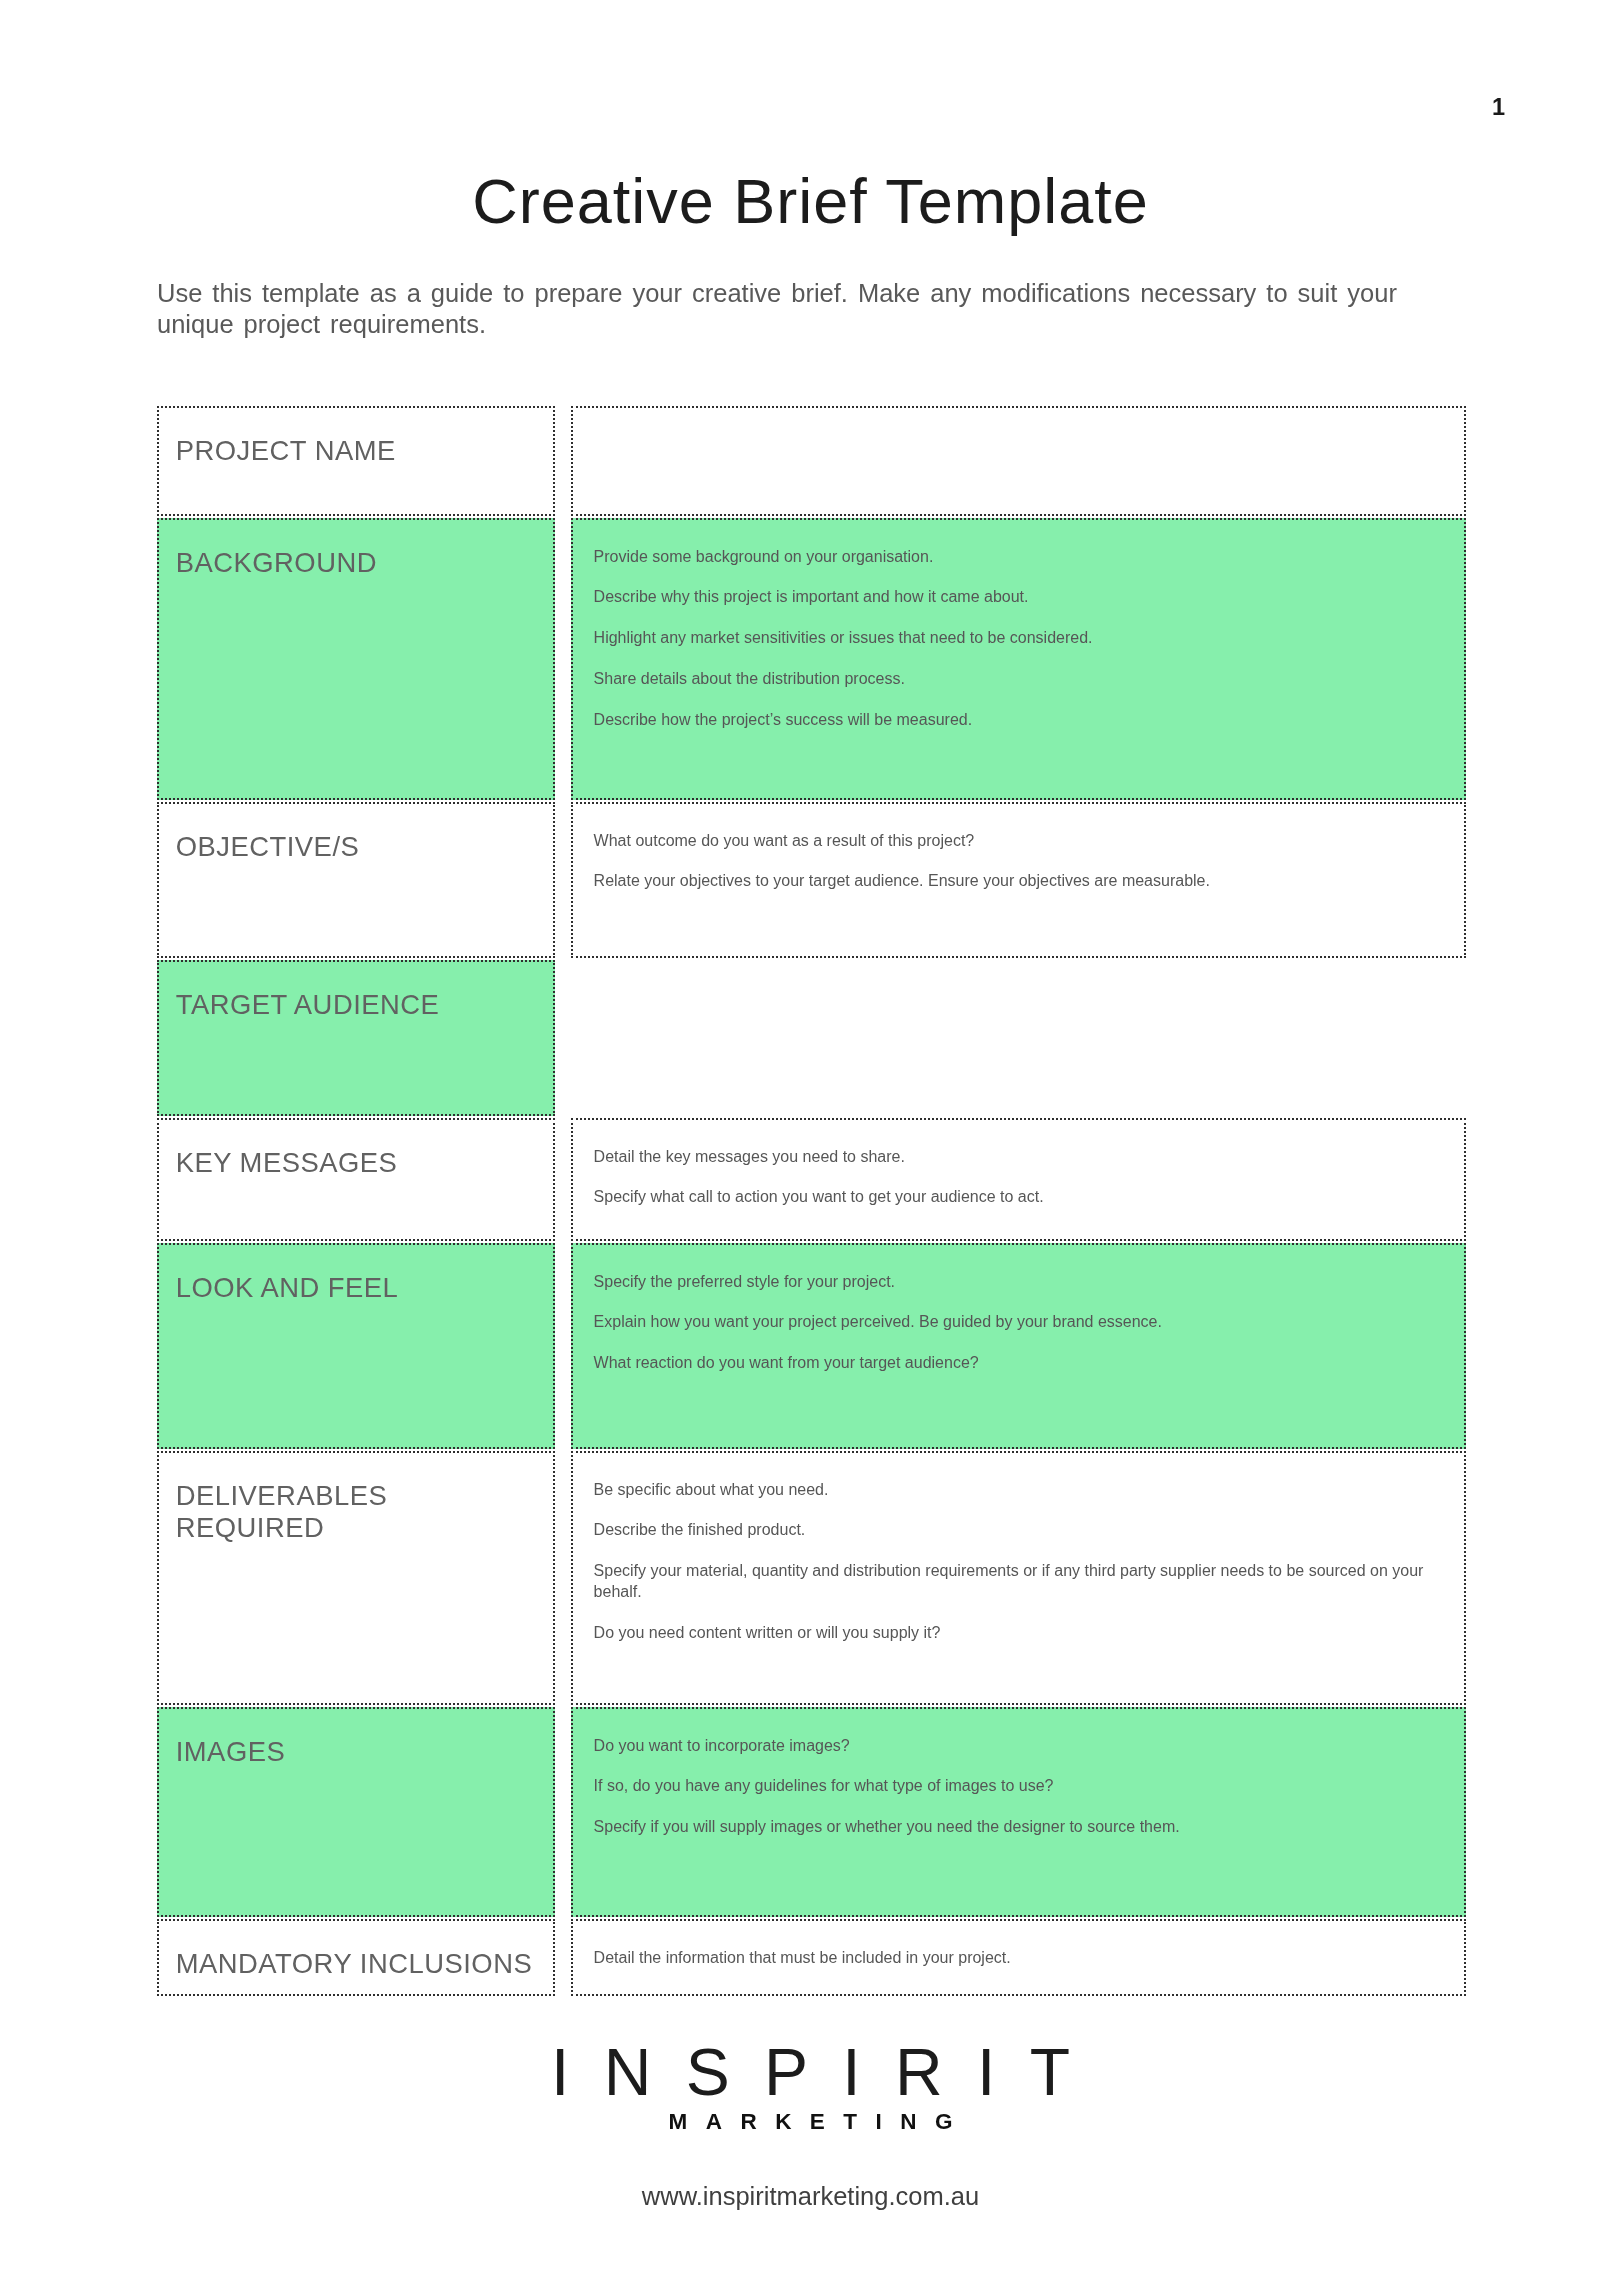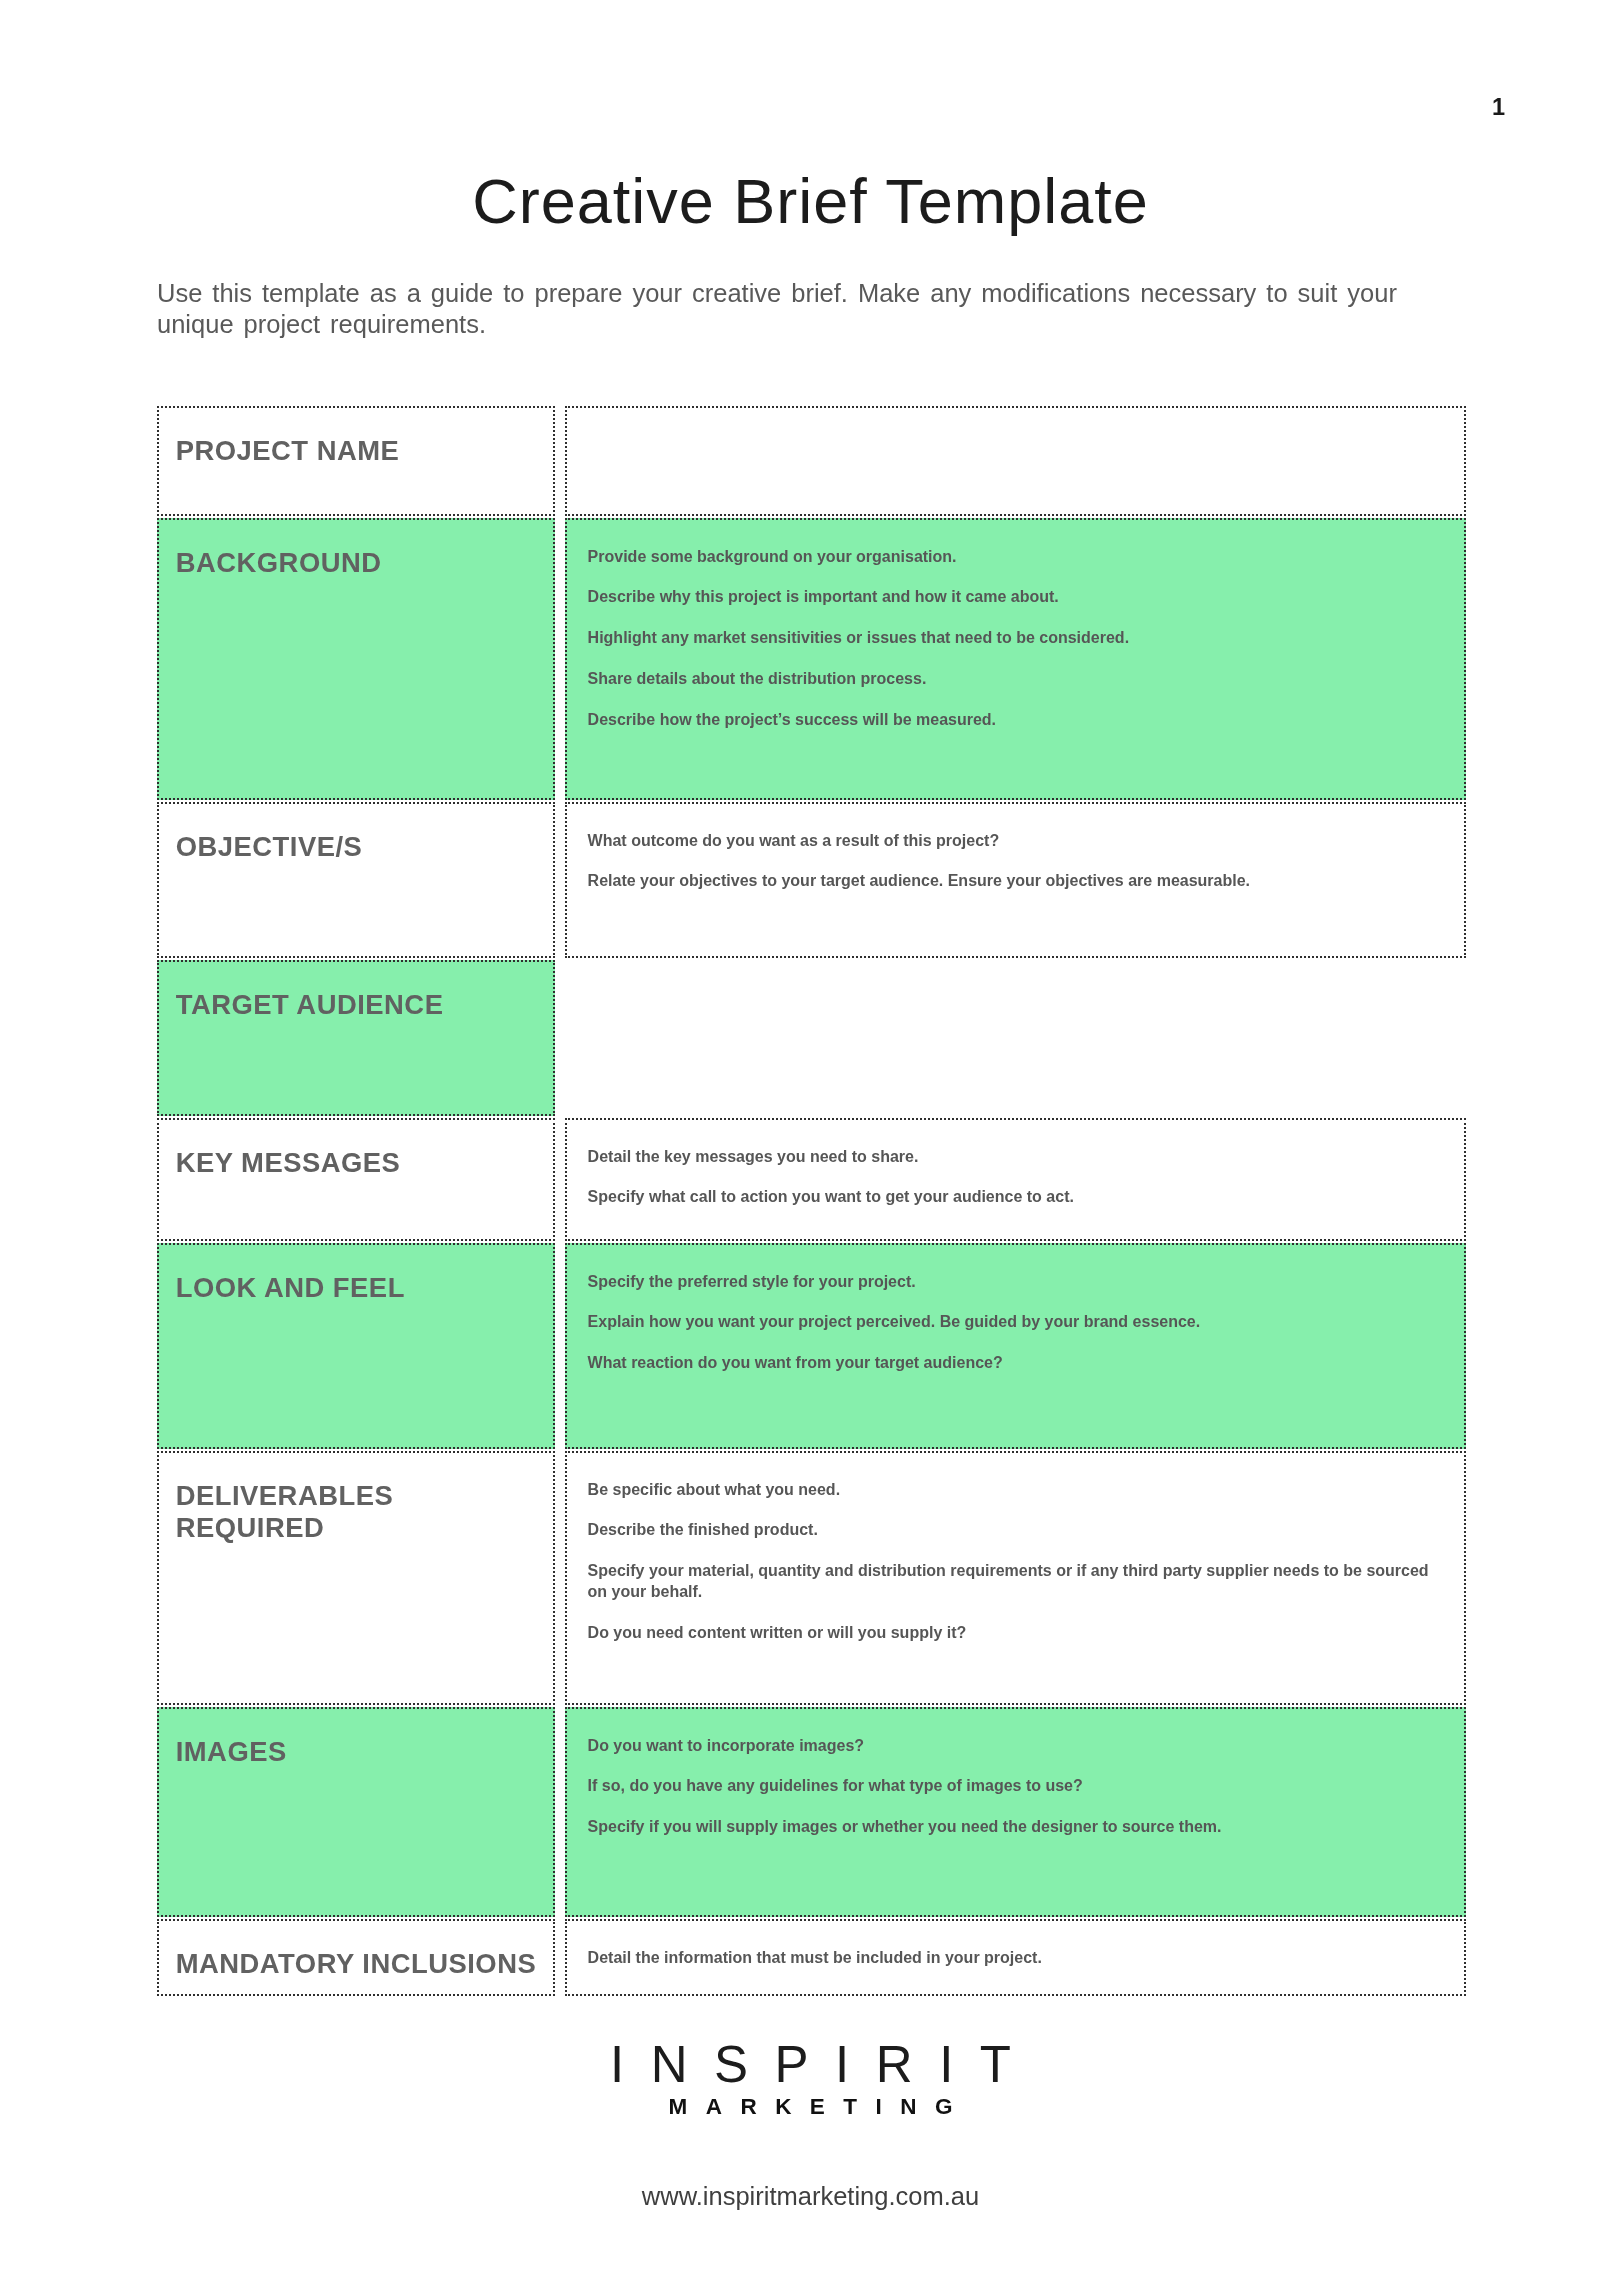--- a/index.html
+++ b/index.html
@@ -26,21 +26,21 @@
 
   .intro {
     position: absolute; top: 278px; left: 157px; width: 1309px;
     font-size: 25.5px; line-height: 1.22; color: #595959;
     word-spacing: 2.9px;
   }
 
   .brief-table {
     position: absolute; top: 406px; left: 157px; width: 1309px;
   }
-  .brief-row { display: flex; gap: 10px; margin-top: 2px; min-height: 110px; font-weight: bold; }
+  .brief-row { display: flex; gap: 16px; margin-top: 2px; min-height: 110px; }
   .brief-row:first-child { margin-top: 0; }
   .cell {
     border: 2px dotted #2e2e2e;
     background: #ffffff;
   }
   .brief-row.shaded .cell { background: #86efac; }
   .cell-label {
     width: 398px; flex: 0 0 398px;
     padding: 27.4px 13.7px 13.7px 16.7px;
     font-size: 27.4px; letter-spacing: 0.5px; color: #616161;
@@ -61,21 +61,21 @@
   .brief-row:nth-child(6) { min-height: 206px; }
   .brief-row:nth-child(7) { min-height: 254px; }
   .brief-row:nth-child(8) { min-height: 210px; }
   .brief-row:nth-child(9) { min-height: 69px; }
 
   .logo {
     position: absolute; top: 2039px; left: 0; width: 100%;
     text-align: center; color: #1c1c1c;
   }
   .logo-top {
-    font-size: 51px; font-weight: 400;
+    font-size: 66px; font-weight: 400;
     letter-spacing: 0.52em; text-indent: 0.52em;
     line-height: 1;
   }
   .logo-bottom {
     margin-top: 5.9px;
     font-size: 22.5px; font-weight: bold;
     letter-spacing: 0.82em; text-indent: 0.82em;
     line-height: 1;
     color: #111111;
   }

